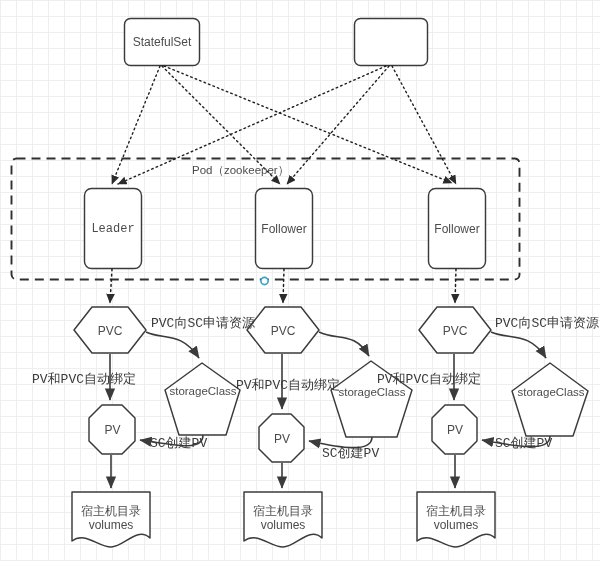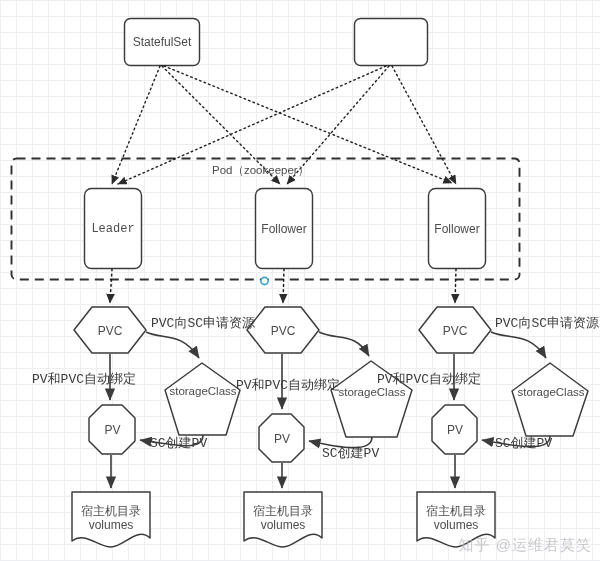--- a/index.html
+++ b/index.html
@@ -34,21 +34,20 @@
     font-size:13px;
     line-height:13px;
     white-space:nowrap;
     font-family:Liberation Mono, monospace;
   }
   .pod-title{
     position:absolute;
     color:#4c4c4c;
     font-size:11.5px;
     white-space:nowrap;
-    margin-left:20px;
   }
   #watermark{
     position:absolute;
     right:8px;bottom:6px;
     font-size:15px;
     color:#b9b9bd;
     letter-spacing:1px;
     white-space:nowrap;
     opacity:.78;
   }
@@ -178,14 +177,13 @@
   <div class="edge-lbl" style="left:150px;top:437px;">SC创建PV</div>
 
   <div class="edge-lbl" style="left:324px;top:317px;"></div>
   <div class="edge-lbl" style="left:236px;top:379px;">PV和PVC自动绑定</div>
   <div class="edge-lbl" style="left:322px;top:447px;">SC创建PV</div>
 
   <div class="edge-lbl" style="left:495px;top:317px;">PVC向SC申请资源</div>
   <div class="edge-lbl" style="left:377px;top:373px;">PV和PVC自动绑定</div>
   <div class="edge-lbl" style="left:495px;top:437px;">SC创建PV</div>
 
-  <div id="watermark">知乎 @运维君莫笑</div>
 </div>
 
 </body></html>

